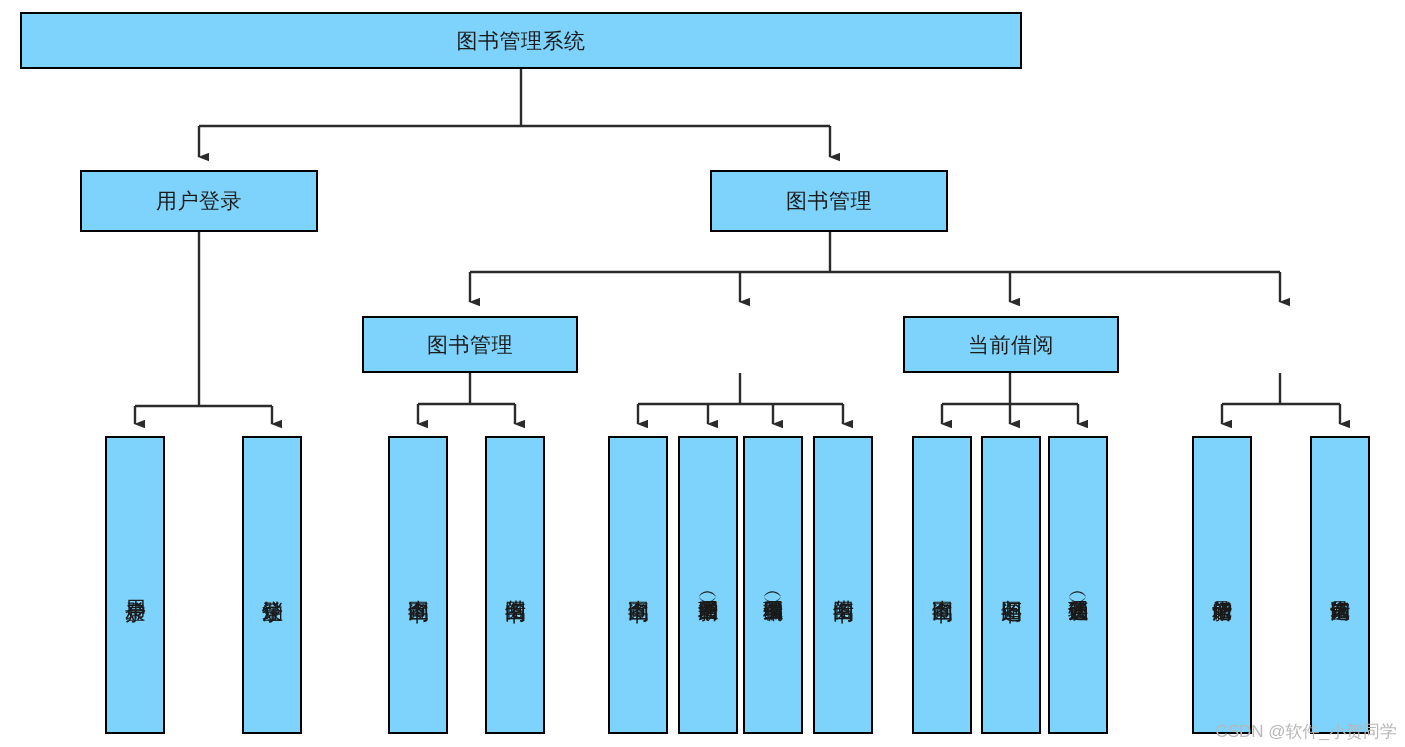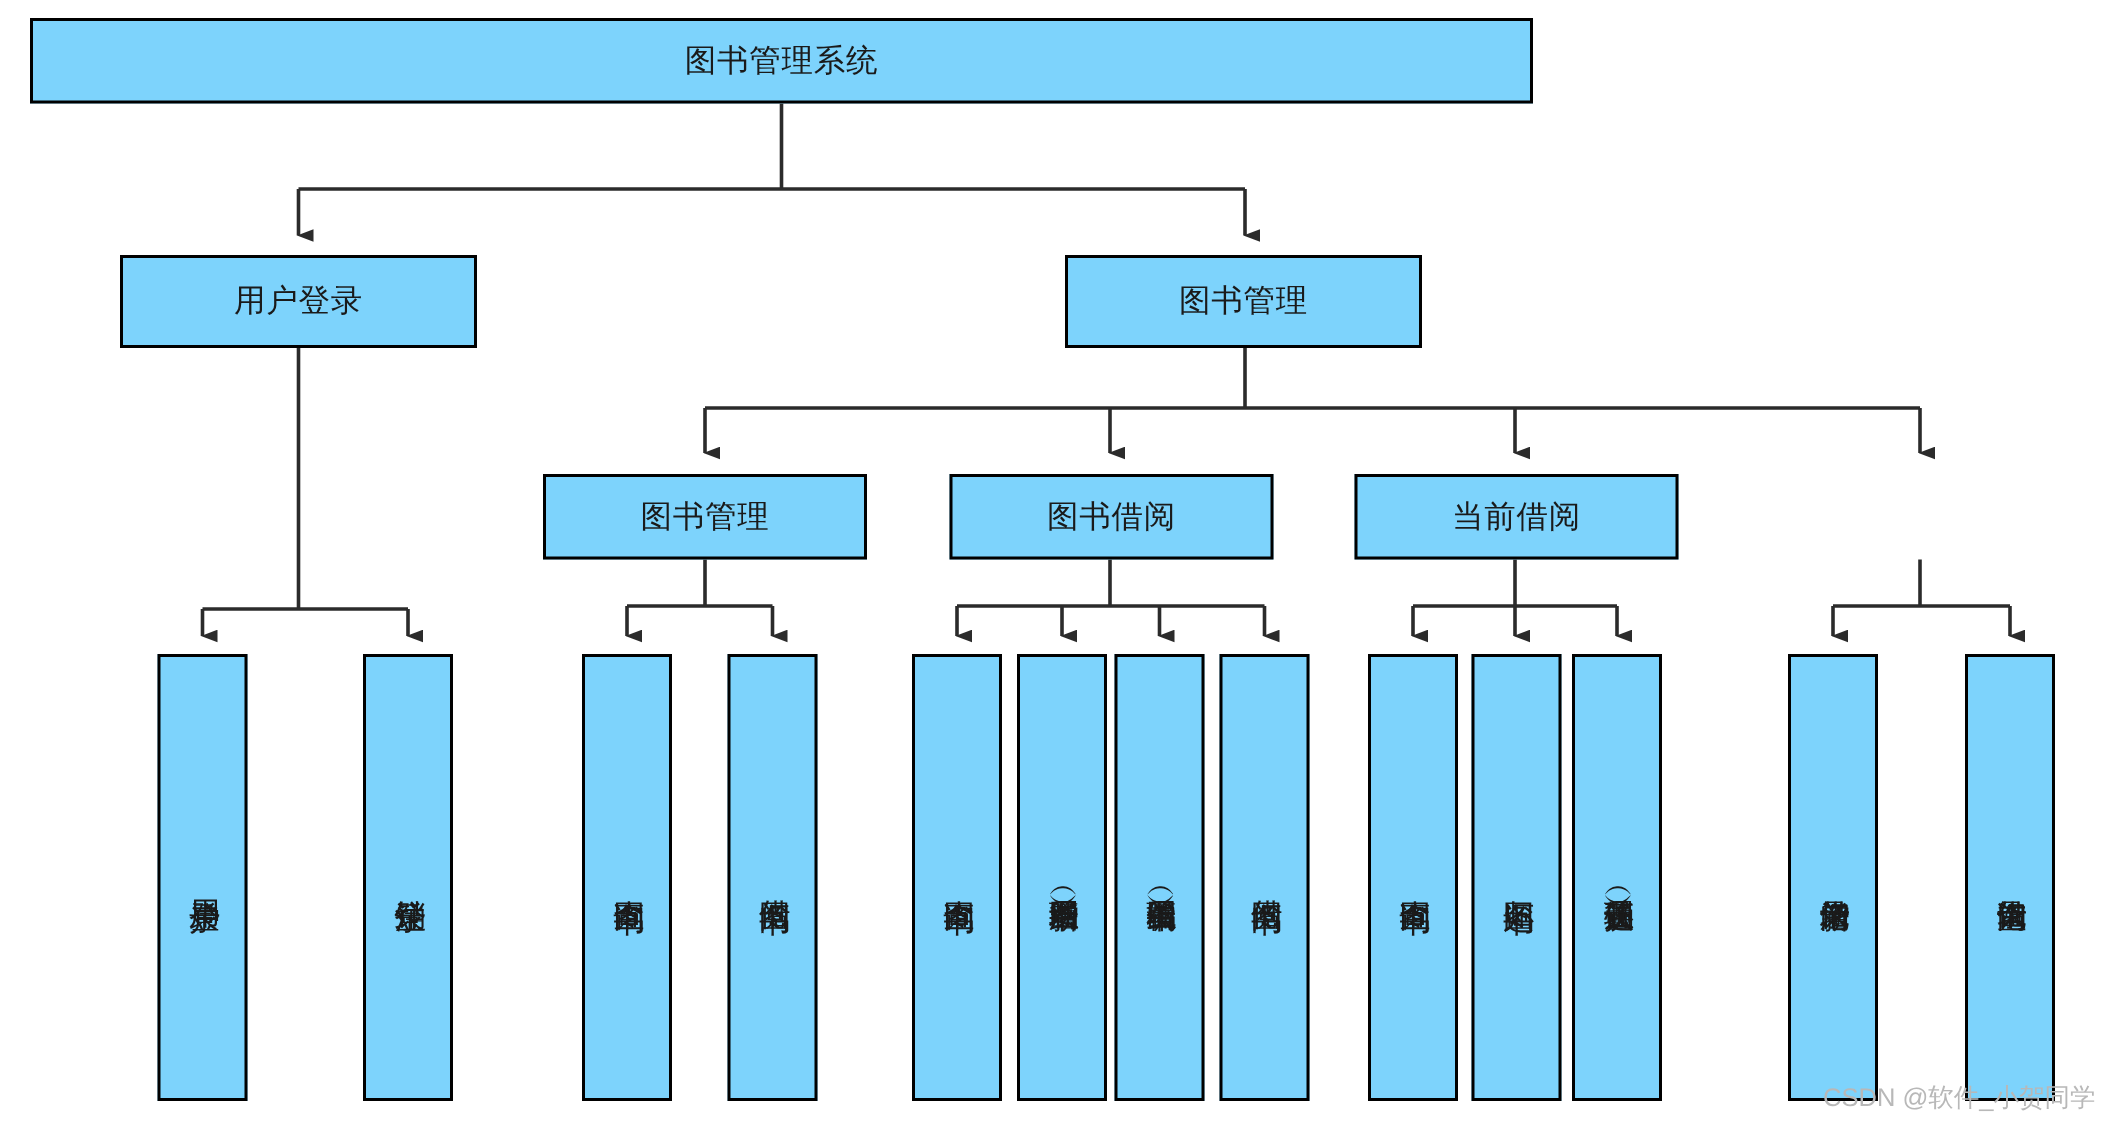--- a/index.html
+++ b/index.html
@@ -139,23 +139,20 @@
   <div class="node horiz" style="left:80px; top:170px; width:238px; height:62px;">
     <span class="node-label">用户登录</span>
   </div>
   <div class="node horiz" style="left:710px; top:170px; width:238px; height:62px;text-align:center;">
     <span class="node-label">图书管理</span>
   </div>
 
   <div class="node horiz" style="left:362px; top:316px; width:216px; height:57px;">
     <span class="node-label">图书管理</span>
   </div>
-  <div class="node horiz" style="left:633px; top:316px; width:216px; height:57px;">
-    <span class="node-label">图书借阅</span>
-  </div>
   <div class="node horiz" style="left:903px; top:316px; width:216px; height:57px;">
     <span class="node-label">当前借阅</span>
   </div>
 
   <div class="node vert" style="left:105px; top:436px; width:60px; height:298px;">
     <span class="node-label">用户登录</span>
   </div>
   <div class="node vert" style="left:242px; top:436px; width:60px; height:298px;">
     <span class="node-label">注销登录</span>
   </div>

